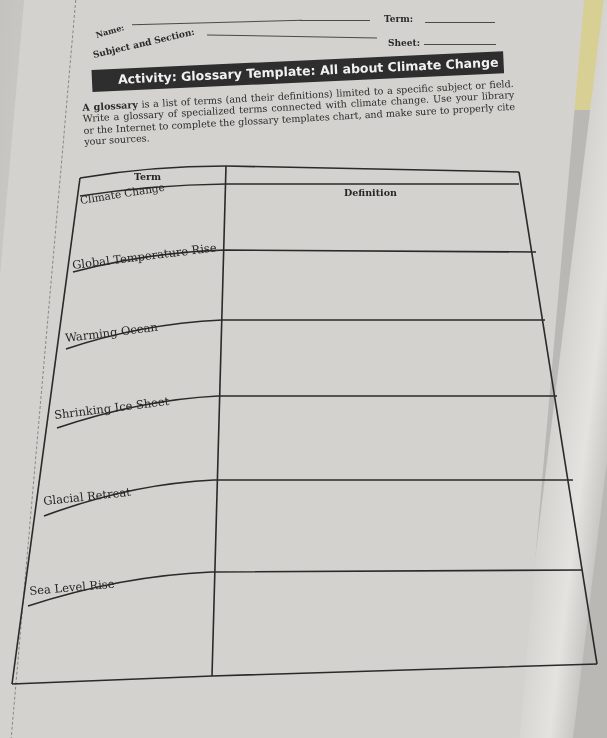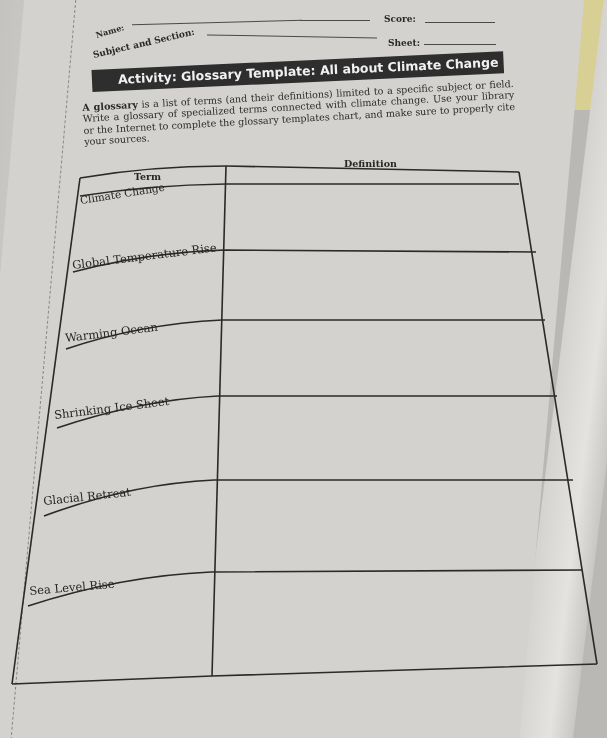--- a/index.html
+++ b/index.html
@@ -89,21 +89,21 @@
 <div class="right-edge"></div>
 <div class="sheet"></div>
 <div class="stitch" style="left:42px;border-left:1.5px dashed #8a8985"></div>
 
 <div class="content">
 
   <span class="hdr-label" style="left:96px;top:30px;transform:rotate(-16deg);font-size:8px">Name:</span>
   <div class="hdr-line" style="left:132px;top:22px;width:170px;transform:rotate(-1.5deg)"></div>
   <div class="hdr-line" style="left:300px;top:20px;width:70px"></div>
 
-  <span class="hdr-label" style="left:384px;top:14px">Score:</span>
+  <span class="hdr-label" style="left:384px;top:14px">Term:</span>
   <div class="hdr-line" style="left:425px;top:22px;width:70px"></div>
 
   <span class="hdr-label" style="left:93px;top:50px;transform:rotate(-13deg)">Subject and Section:</span>
   <div class="hdr-line" style="left:207px;top:36px;width:170px;transform:rotate(1deg)"></div>
 
   <span class="hdr-label" style="left:388px;top:38px">Sheet:</span>
   <div class="hdr-line" style="left:424px;top:44px;width:72px"></div>
 
   <div class="banner">
     <span>Activity: Glossary Template: All about Climate Change</span>
@@ -130,21 +130,21 @@
 
       <path d="M80,178 L12,684"></path>
 
       <path d="M226,166 L212,676"></path>
 
       <path d="M519,172 L597,664"></path>
     </g>
   </svg>
 
   <span class="col-head" style="left:134px;top:171px;">Term</span>
-  <span class="col-head" style="left:344px;top:158px;">Definition</span>
+  <span class="col-head" style="left:344px;top:187px;">Definition</span>
 
   <div>
     <span class="cell-text" style="left:81px;top:194px;transform:rotate(-9deg);font-size:10.5px">Climate Change</span>
     <div style="position:absolute;left:226px;top:186px;width:290px;height:62px"></div>
   </div>
   <div>
     <span class="cell-text" style="left:73px;top:258px;transform:rotate(-7deg)">Global Temperature Rise</span>
     <div style="position:absolute;left:224px;top:252px;width:305px;height:66px"></div>
   </div>
   <div>

